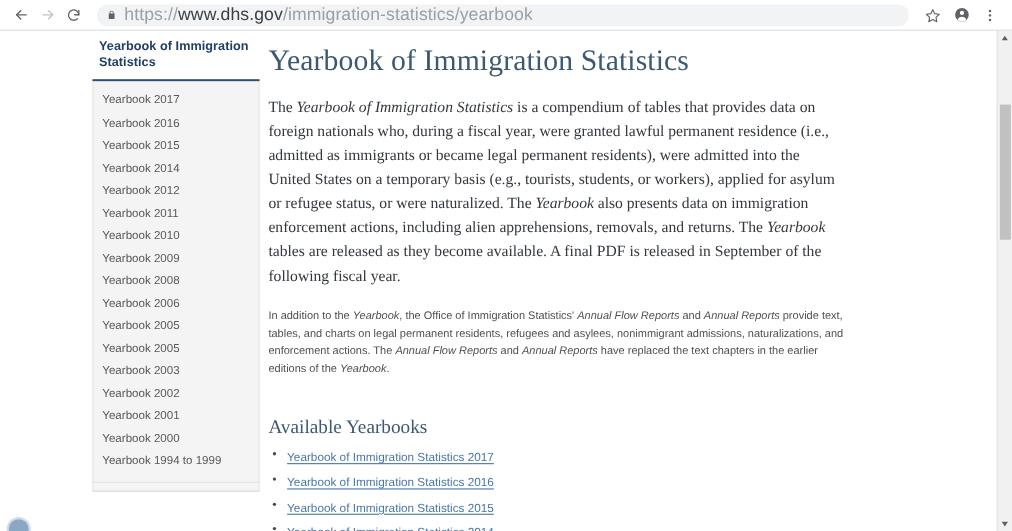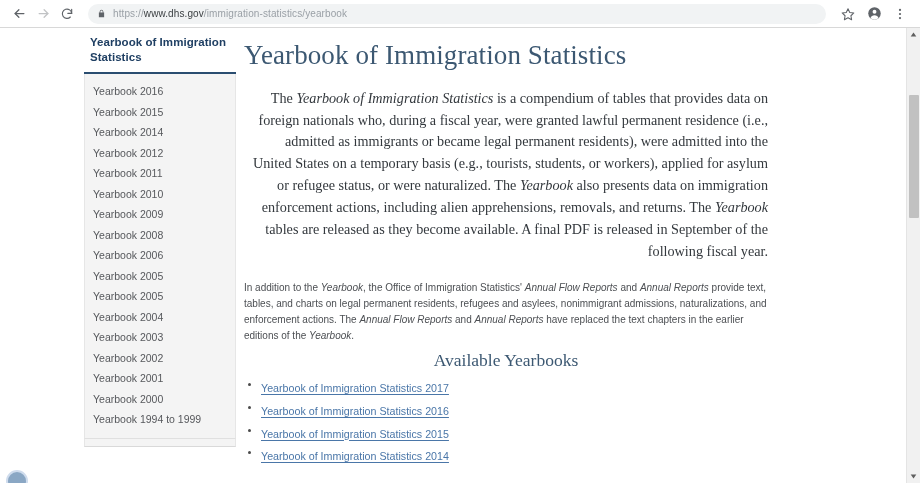--- a/index.html
+++ b/index.html
@@ -34,21 +34,21 @@
     height: 20px;
     background: #f1f3f4;
     border-radius: 10px;
     margin: 0 8px 0 8px;
     display: flex; align-items: center;
     padding: 0 9px;
     min-width: 0;
   }
   .lock-icon { flex: 0 0 auto; margin-right: 7px; display:flex; }
   .url-text {
-    font-size: 10px;
+    font-size: 16px;
     color: #9aa0a6;
     white-space: nowrap;
     overflow: hidden;
     letter-spacing: .1px;
   }
   .url-text .host { color: #3c4043; }
 
   .chrome-right { display: flex; align-items: center; flex: 0 0 auto; }
   .icon-btn {
     width: 24px; height: 24px;
@@ -127,40 +127,39 @@
     line-height: 1.1;
     padding-top: 13px;
     letter-spacing: .1px;
   }
   .body-serif {
     font-family: "Liberation Serif", serif;
     font-size: 14.2px;
     color: #33383d;
     line-height: 1.54;
     margin-top: 17px;
-    text-align: right;
+    text-align: left;
   }
   .body-serif em { font-style: italic; }
 
   .body-sans {
     font-size: 10px;
     color: #4c4f53;
     line-height: 1.62;
     margin-top: 17px;
   }
   .body-sans em { font-style: italic; }
 
   .section-title {
     font-family: "Liberation Serif", serif;
     font-size: 17.5px;
     font-weight: normal;
     color: #3c5872;
-    margin-top: 6px;
+    margin-top: 34px;
     line-height: 1.2;
-    text-align: center;
   }
 
   .link-list {
     list-style: none;
     margin-top: 8px;
   }
   .link-list li {
     position: relative;
     padding-left: 17px;
     margin-bottom: 6.6px;
@@ -274,32 +273,32 @@
   </div>
 </div>
 
 <div class="viewport">
   <div class="page">
 
     <div class="sidebar">
       <div class="sidebar-title">Yearbook of Immigration Statistics</div>
       <div class="sidebar-rule"></div>
       <div class="sidebar-list">
+        <div class="sidebar-item">Yearbook 2017</div>
         <div class="sidebar-item">Yearbook 2016</div>
         <div class="sidebar-item">Yearbook 2015</div>
         <div class="sidebar-item">Yearbook 2014</div>
         <div class="sidebar-item">Yearbook 2012</div>
         <div class="sidebar-item">Yearbook 2011</div>
         <div class="sidebar-item">Yearbook 2010</div>
         <div class="sidebar-item">Yearbook 2009</div>
         <div class="sidebar-item">Yearbook 2008</div>
         <div class="sidebar-item">Yearbook 2006</div>
         <div class="sidebar-item">Yearbook 2005</div>
         <div class="sidebar-item">Yearbook 2005</div>
-        <div class="sidebar-item">Yearbook 2004</div>
         <div class="sidebar-item">Yearbook 2003</div>
         <div class="sidebar-item">Yearbook 2002</div>
         <div class="sidebar-item">Yearbook 2001</div>
         <div class="sidebar-item">Yearbook 2000</div>
         <div class="sidebar-item">Yearbook 1994 to 1999</div>
       </div>
       <div class="sidebar-foot"></div>
     </div>
 
     <div class="content">

